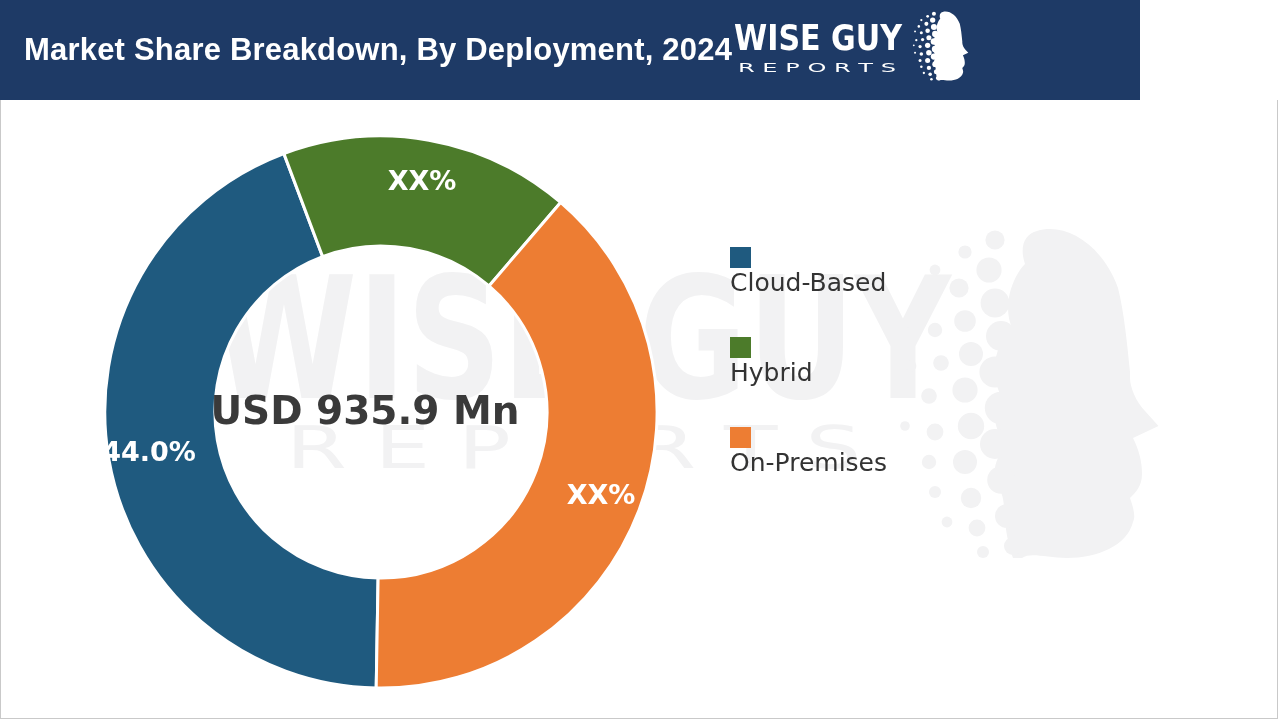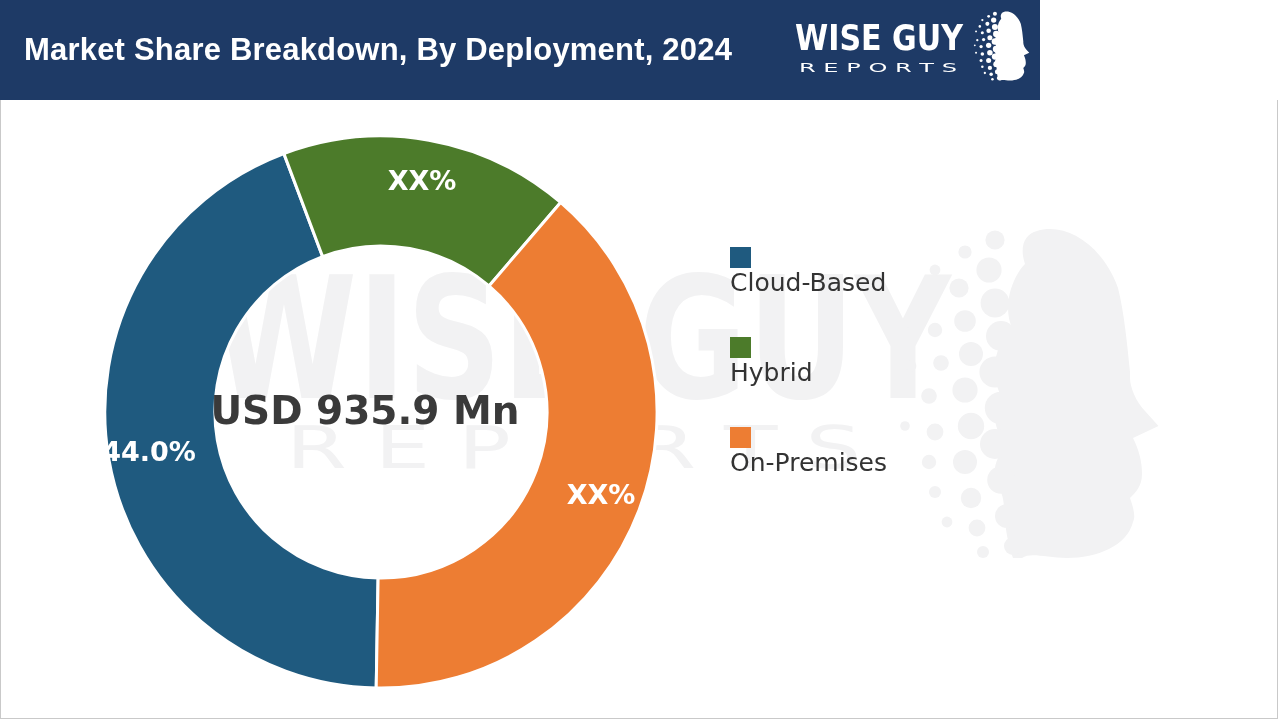--- a/index.html
+++ b/index.html
@@ -1,21 +1,21 @@
 <!DOCTYPE html>
 <html><head>
 <meta charset="utf-8">
 <style>
   html,body{margin:0;padding:0;background:#fff;}
   .page{position:relative;width:1280px;height:720px;overflow:hidden;
         font-family:"DejaVu Sans","Liberation Sans",sans-serif;background:#fff;}
   
-  .header{position:absolute;left:0;top:0;width:1040px;height:100px;background:#1E3A66;
-          display:flex;align-items:center;justify-content:space-between;box-sizing:border-box;
-          padding:0 7px 0 24px;}
+  .header{position:absolute;left:0;top:0;width:1140px;height:100px;background:#1E3A66;
+          display:flex;align-items:center;box-sizing:border-box;
+          padding:0 22px 0 24px;}
   .title{color:#ffffff;font-family:"Liberation Sans",sans-serif;font-weight:bold;
          font-size:31px;letter-spacing:.2px;margin:0;}
   .logo-svg{display:block;}
   
   .body{position:absolute;left:0;top:100px;width:1278px;height:619px;background:#ffffff;
         border-left:1px solid #C9C9C9;border-right:1px solid #C9C9C9;border-bottom:1px solid #C9C9C9;
         box-sizing:border-box;overflow:hidden;}
   .wm{position:absolute;left:0;top:0;pointer-events:none;}
   .donut{position:absolute;left:0;top:0;}
   .pct{font-family:"DejaVu Sans","Liberation Sans",sans-serif;font-weight:bold;font-size:27px;fill:#ffffff;}

